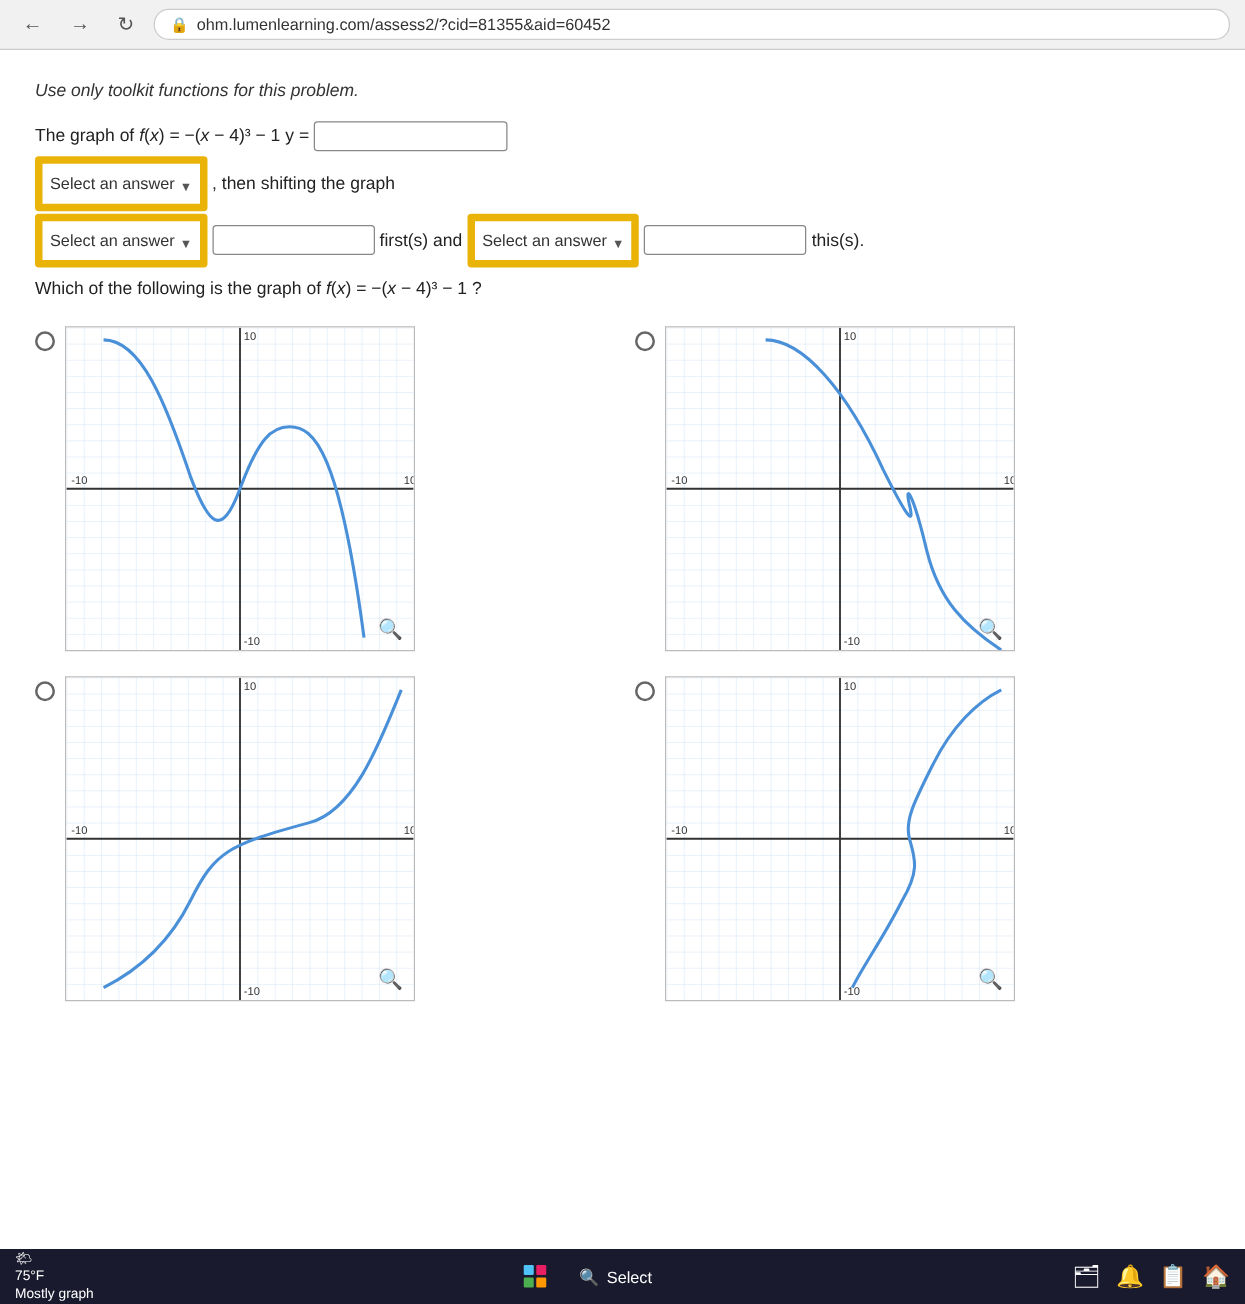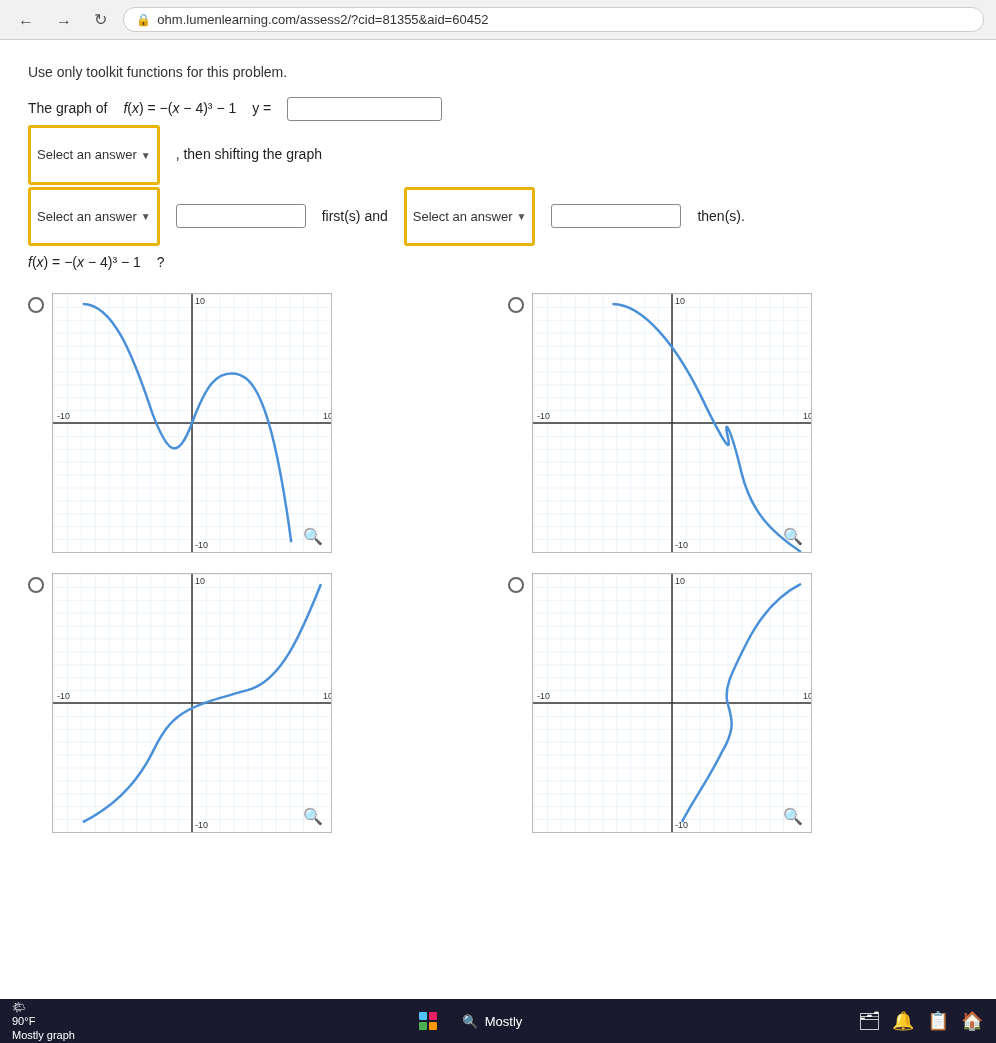--- a/index.html
+++ b/index.html
@@ -51,42 +51,43 @@
       background: white;
       margin: 0;
       padding: 24px 28px;
       min-height: 960px;
     }
 
     .toolkit-note {
       font-size: 14px;
       color: #333;
       margin-bottom: 14px;
+      font-style: italic;
     }
 
     .problem-text {
       font-size: 14px;
       color: #222;
       line-height: 2.1;
     }
 
     .problem-line {
       display: flex;
       align-items: center;
       flex-wrap: wrap;
-      gap: 16px;
+      gap: 4px;
       margin-bottom: 2px;
     }
 
     .select-dropdown {
       display: inline-flex;
-      align-items: center;
-      border: 3px solid #eab308;
+      align-items: flex-end;
+      border: 6px solid #eab308;
       border-radius: 3px;
-      padding: 13px 6px;
+      padding: 2px 6px;
       background: white;
       font-size: 13px;
       color: #333;
       cursor: pointer;
       gap: 4px;
     }
     .select-dropdown .arrow {
       font-size: 10px;
       color: #555;
     }
@@ -273,24 +274,25 @@
         <span>Select an answer</span>
         <span class="arrow">▼</span>
       </span>
       <span class="answer-box"></span>
       <span>first(s) and</span>
       <span class="select-dropdown">
         <span>Select an answer</span>
         <span class="arrow">▼</span>
       </span>
       <span class="answer-box"></span>
-      <span>then(s).</span>
+      <span>this(s).</span>
     </div>
 
     <div class="problem-line">
+      <span>Which of the following is the graph of </span>
       <span><em>f</em>(<em>x</em>) = −(<em>x</em> − 4)³ − 1</span>
       <span>?</span>
     </div>
 
   </div>
 
   <div class="graphs-grid">
 
     <div class="graph-option">
       <div class="radio-btn"></div>
@@ -391,36 +393,36 @@
       </div>
     </div>
 
   </div>
 
 </div>
 
 <div class="taskbar">
   <div class="taskbar-weather">
     <span>🌤</span>
-    <span>90°F</span>
+    <span>75°F</span>
     <span>Mostly graph</span>
   </div>
 
   <div class="taskbar-center">
     <button class="taskbar-btn">
       <div class="win-icon">
         <div></div>
           <div></div>
           <div></div>
           <div></div>
       </div>
     </button>
     <button class="taskbar-btn">
       <span>🔍</span>
-      <span>Mostly</span>
+      <span>Select</span>
     </button>
   </div>
 
   <div class="taskbar-right">
     <span class="taskbar-icon">🗂</span>
     <span class="taskbar-icon">🔔</span>
     <span class="taskbar-icon">📋</span>
     <span class="taskbar-icon">🏠</span>
   </div>
 </div>

